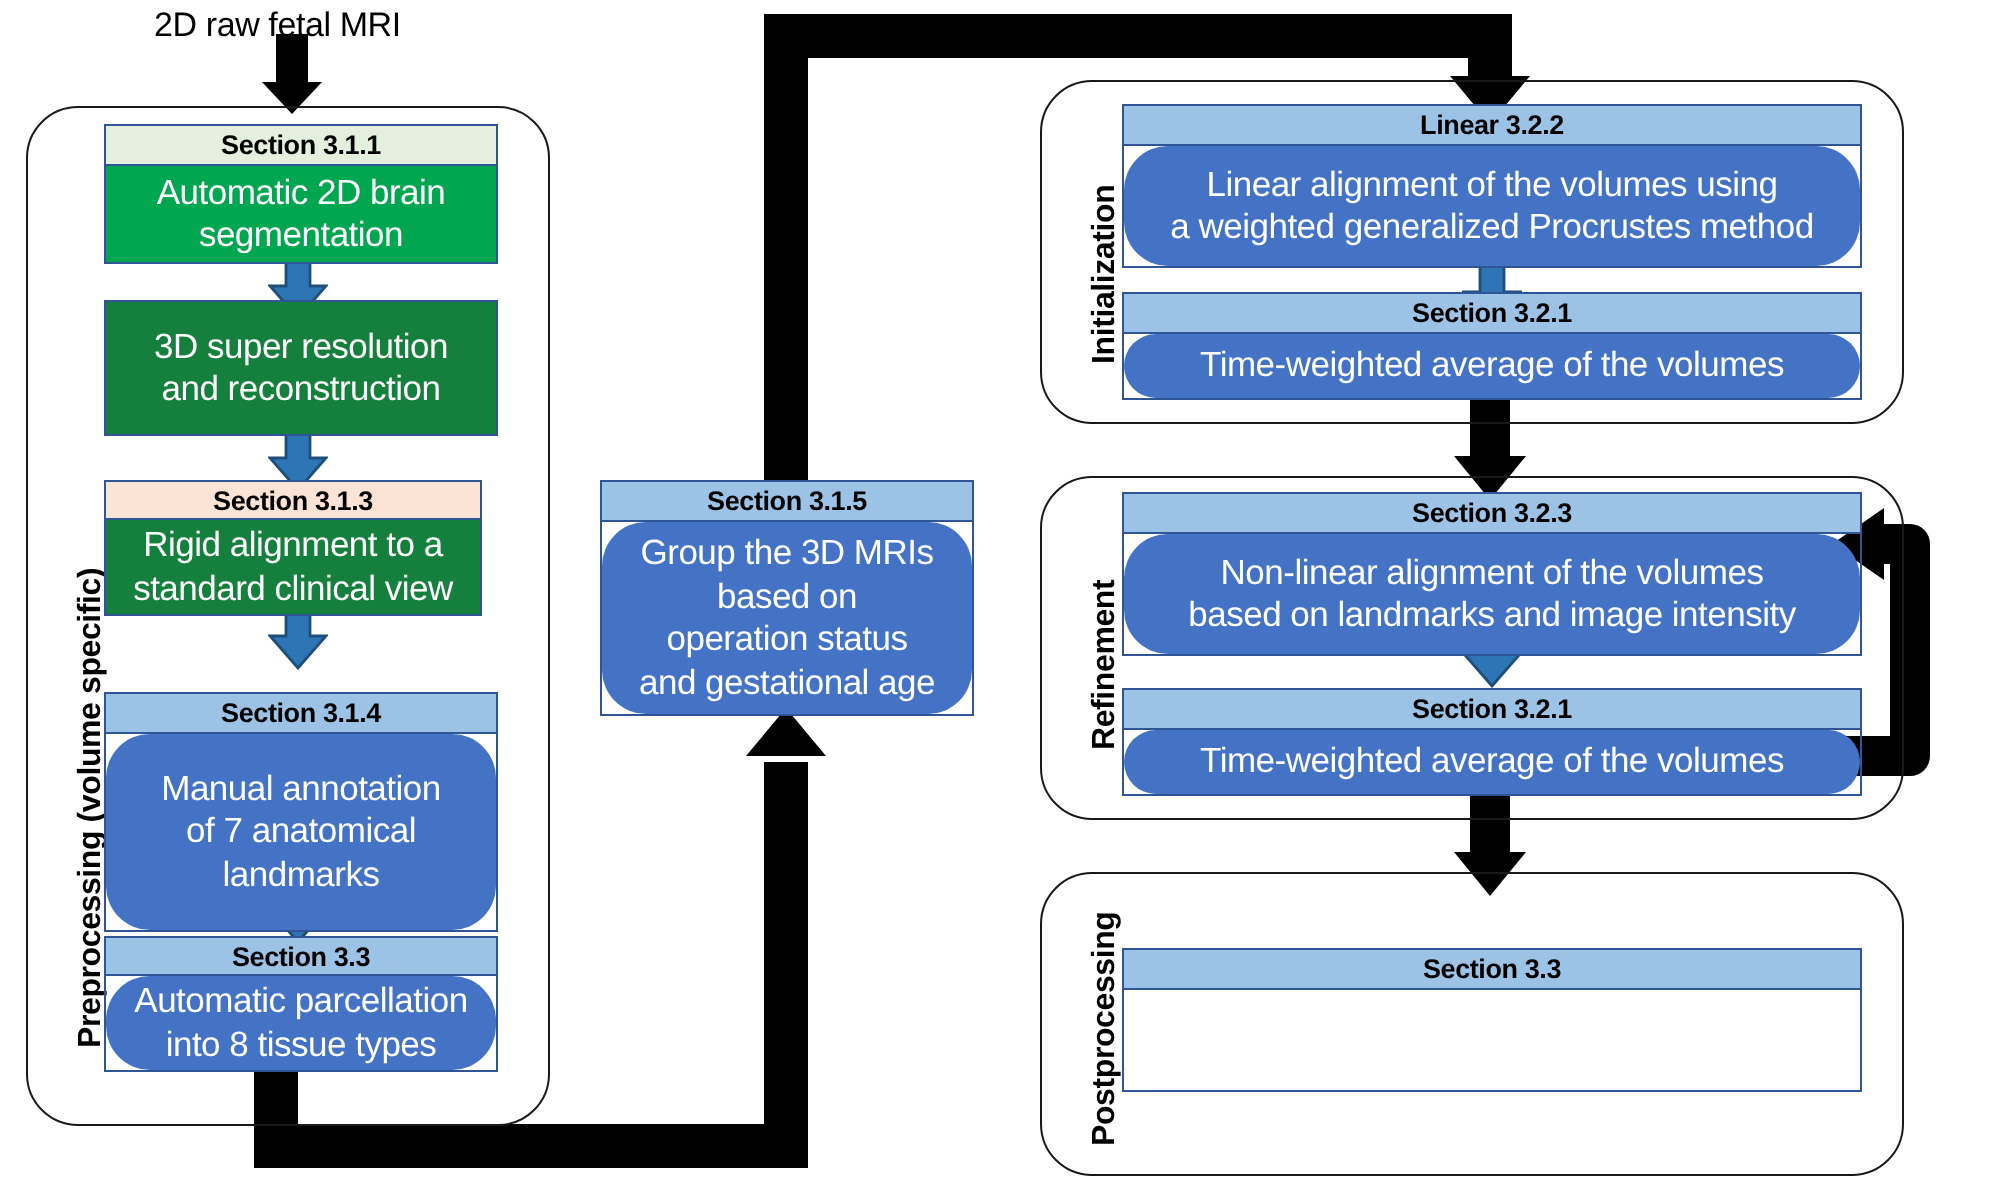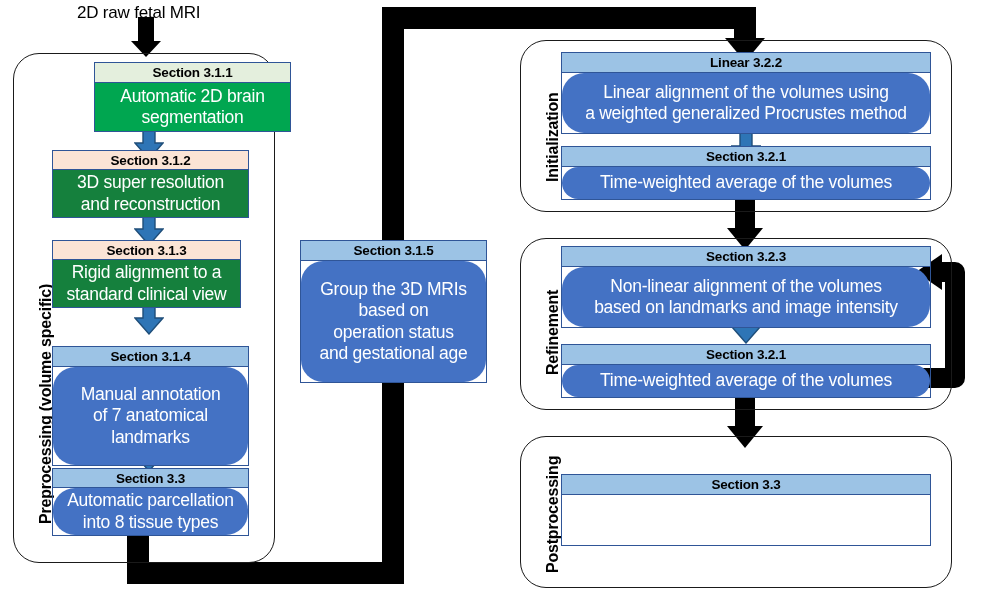--- a/index.html
+++ b/index.html
@@ -48,21 +48,21 @@
     line-height:21.5px;
     padding:2px 4px;
     box-sizing:border-box;
     letter-spacing:-0.25px;
     white-space:pre-line;
   }
 
   
   .green .hdr{background:#e4efdd;}
   .green .body{background:#00a650;}
-  .green{border-color:#2f5597;margin-left:42px;}
+  .green{border-color:#2f5597;}
   .orange .hdr{background:#fbe4d5;}
   .orange .body{background:#15803d;}
   .blue  .hdr{background:#9cc3e5;}
   .blue  .body{background:#4472c4;border-radius:22px;}
 
   
   .group{
     position:absolute;
     box-sizing:border-box;
     border:1.6px solid #1a1a1a;
@@ -167,21 +167,20 @@
     <polygon points="9,0 21,0 21,15 29,15 15,31 1,15 9,15" fill="#2e75b6" stroke="#1f4e79" stroke-width="1.4"></polygon>
   </svg>
 
   <div class="node green" style="left:52px;top:62px;width:197px;height:70px;">
     <div class="hdr">Section 3.1.1</div>
     <div class="body">Automatic 2D brain
 segmentation</div>
   </div>
 
   <div class="node orange" style="left:52px;top:150px;width:197px;height:68px;">
-    <div class="hdr">Section 3.1.2</div>
     <div class="body">3D super resolution
 and reconstruction</div>
   </div>
 
   <div class="node orange" style="left:52px;top:240px;width:189px;height:68px;">
     <div class="hdr">Section 3.1.3</div>
     <div class="body">Rigid alignment to a
 standard clinical view</div>
   </div>
 
@@ -191,21 +190,21 @@
 of 7 anatomical
 landmarks</div>
   </div>
 
   <div class="node blue" style="left:52px;top:468px;width:197px;height:68px;">
     <div class="hdr">Section 3.3</div>
     <div class="body">Automatic parcellation
 into 8 tissue types</div>
   </div>
 
-  <div class="node blue" style="left:300px;top:240px;width:187px;height:143px;">
+  <div class="node blue" style="left:300px;top:240px;width:187px;height:118px;">
     <div class="hdr">Section 3.1.5</div>
     <div class="body">Group the 3D MRIs
 based on
 operation status
 and gestational age</div>
   </div>
 
   <div class="node blue" style="left:561px;top:52px;width:370px;height:82px;">
     <div class="hdr">Linear 3.2.2</div>
     <div class="body">Linear alignment of the volumes using

